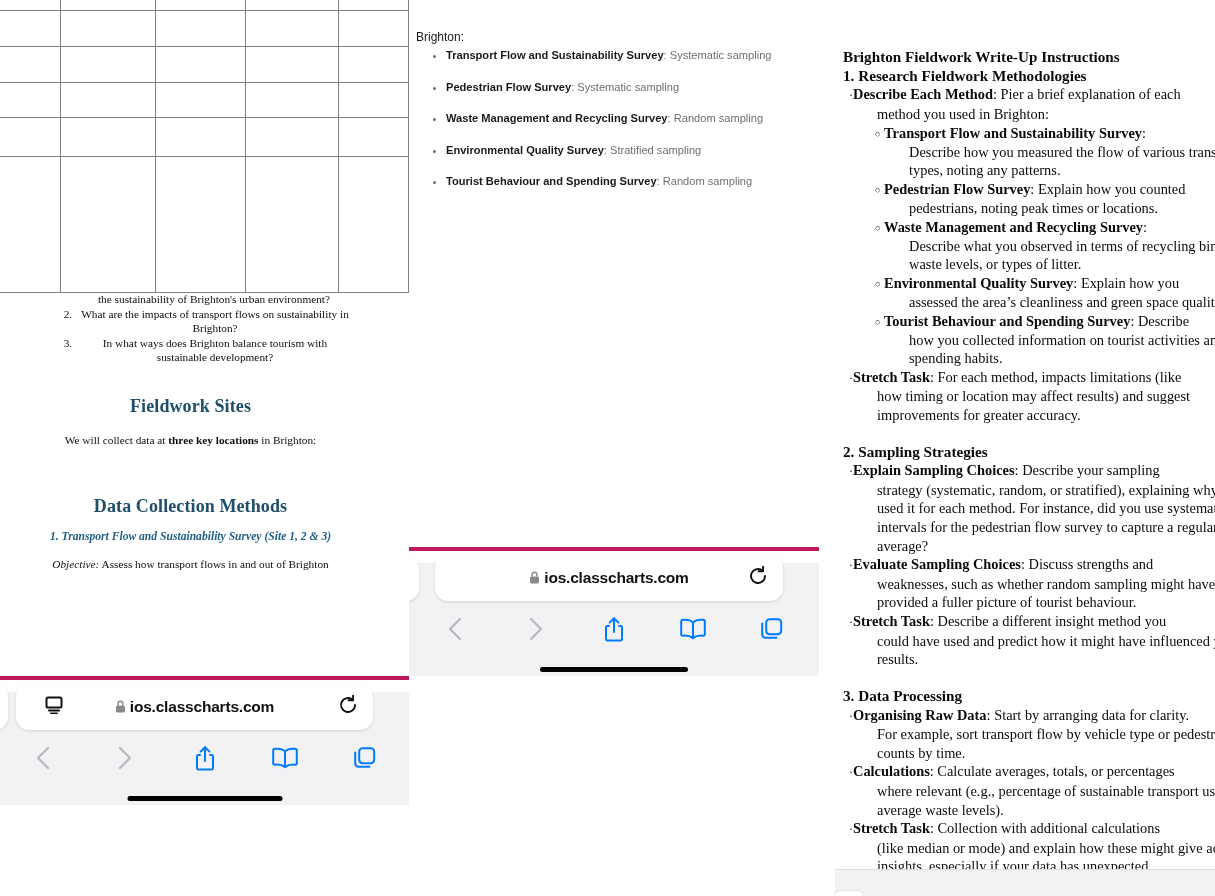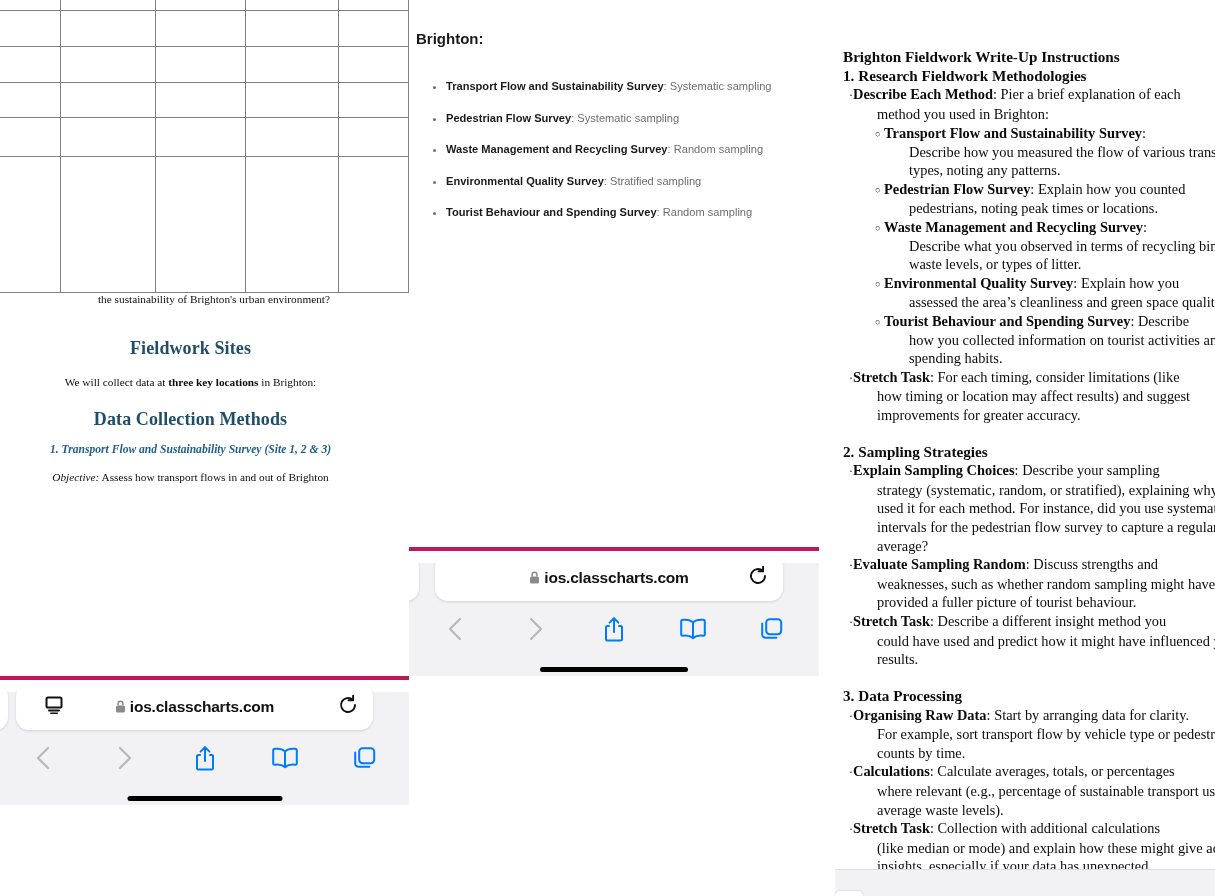--- a/index.html
+++ b/index.html
@@ -85,21 +85,21 @@
     left: 50%; transform: translateX(-50%);
   }
 
   
   #panel-mid {
     position: absolute; left: 409px; top: 0; width: 410px; height: 676px;
     background: #ffffff; overflow: hidden;
   }
   .m-title {
     font-family: "Liberation Sans", sans-serif;
-    font-weight: bold; font-size: 15px; color: #1a1a1a;
+    font-weight: normal; font-size: 12px; color: #1a1a1a;
   }
   ul.m-list { margin: 0; padding: 0 0 0 30px; list-style: disc; }
   ul.m-list li {
     font-family: "Liberation Sans", sans-serif;
     font-size: 11.1px; color: #6e6e6e; margin-bottom: 17.5px;
     line-height: 14px;
   }
   ul.m-list li b { color: #1a1a1a; font-weight: bold; }
 
   
@@ -180,30 +180,34 @@
               <td></td>
         </tr>
       </tbody>
         </table>
     </div>
 
     <div class="ldoc">
       <div class="pad">
         <div class="l-line" style="padding-left:47px;margin-top:0">the sustainability of Brighton's urban environment?</div>
 
+        <ol class="l-qs" start="2">
+          <li>What are the impacts of transport flows on sustainability in Brighton?</li>
+          <li>In what ways does Brighton balance tourism with sustainable development?</li>
+        </ol>
 
         <div class="l-head" style="margin-top:32px">Fieldwork Sites</div>
 
         <div class="l-para" style="margin-top:18px">
           <span>We will collect data at </span><b>three key locations</b><span> in Brighton:</span>
         </div>
 
 
 
-        <div class="l-head" style="margin-top:21px">Data Collection Methods</div>
+        <div class="l-head" style="margin-top:49px">Data Collection Methods</div>
 
         <div class="l-subhead-it" style="margin-top:14px">1. Transport Flow and Sustainability Survey (Site 1, 2 &amp; 3)</div>
 
         <div class="l-para" style="margin-top:13px">
           <i>Objective:</i><span> Assess how transport flows in and out of Brighton</span>
         </div>
       </div>
     </div>
 
     <div class="safari-chrome" style="top:676px;height:129px;">
@@ -267,21 +271,21 @@
         </div>
       </div>
 
       <div class="home-ind" style="top:116px; width:155px;"></div>
     </div>
   </div>
 
   <div id="panel-mid">
     <div style="position:absolute; left:7px; top:30px; width:400px;">
       <div class="m-title">Brighton:</div>
-      <ul class="m-list" style="margin-top:32px">
+      <ul class="m-list" style="margin-top:4px">
         <li><b>Transport Flow and Sustainability Survey</b><span>: Systematic sampling</span></li>
         <li><b>Pedestrian Flow Survey</b><span>: Systematic sampling</span></li>
         <li><b>Waste Management and Recycling Survey</b><span>: Random sampling</span></li>
         <li><b>Environmental Quality Survey</b><span>: Stratified sampling</span></li>
         <li><b>Tourist Behaviour and Spending Survey</b><span>: Random sampling</span></li>
       </ul>
     </div>
 
     <div class="safari-chrome" style="top:547px;height:129px;">
       <div class="chrome-topwhite" style="height:12px"></div>
@@ -368,34 +372,34 @@
       <div class="r-l2">
         <span class="circ">○</span> <b>Environmental Quality Survey</b><span>: Explain how you</span>
         <span class="cont">assessed the area’s cleanliness and green space quality.</span>
       </div>
       <div class="r-l2">
         <span class="circ">○</span> <b>Tourist Behaviour and Spending Survey</b><span>: Describe</span>
         <span class="cont">how you collected information on tourist activities and spending habits.</span>
       </div>
 
       <div class="r-l1">
-        <span class="dot">·</span><b>Stretch Task</b><span>: For each timing, consider limitations (like</span>
+        <span class="dot">·</span><b>Stretch Task</b><span>: For each method, impacts limitations (like</span>
         <span class="cont">how timing or location may affect results) and suggest improvements for greater accuracy.</span>
       </div>
 
       <div class="r-gap"></div>
 
       <div class="r-h2">2. Sampling Strategies</div>
 
       <div class="r-l1">
         <span class="dot">·</span><b>Explain Sampling Choices</b><span>: Describe your sampling</span>
         <span class="cont">strategy (systematic, random, or stratified), explaining why you used it for each method. For instance, did you use systematic intervals for the pedestrian flow survey to capture a regular average?</span>
       </div>
       <div class="r-l1">
-        <span class="dot">·</span><b>Evaluate Sampling Random</b><span>: Discuss strengths and</span>
+        <span class="dot">·</span><b>Evaluate Sampling Choices</b><span>: Discuss strengths and</span>
         <span class="cont">weaknesses, such as whether random sampling might have provided a fuller picture of tourist behaviour.</span>
       </div>
       <div class="r-l1">
         <span class="dot">·</span><b>Stretch Task</b><span>: Describe a different insight method you</span>
         <span class="cont">could have used and predict how it might have influenced your results.</span>
       </div>
 
       <div class="r-gap"></div>
 
       <div class="r-h2">3. Data Processing</div>

